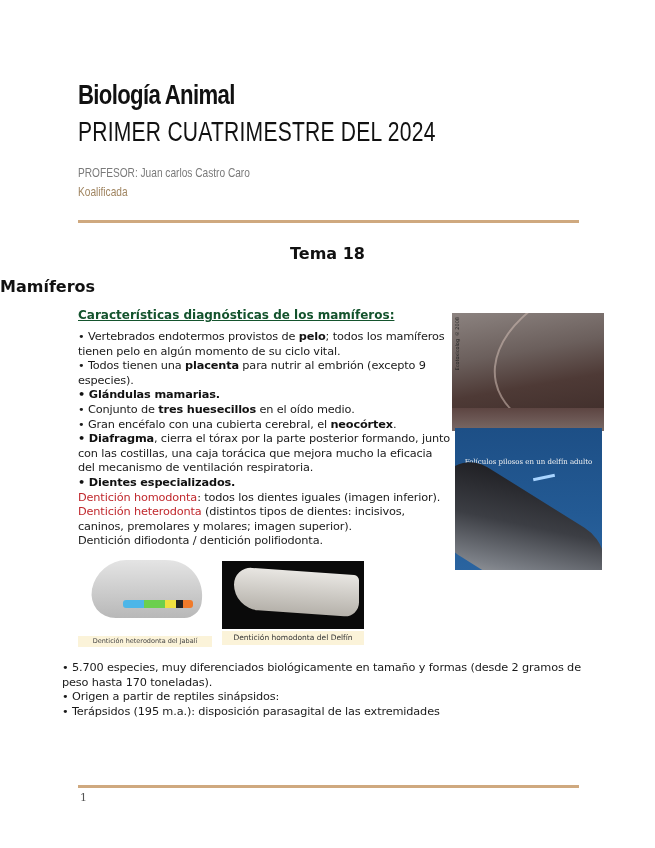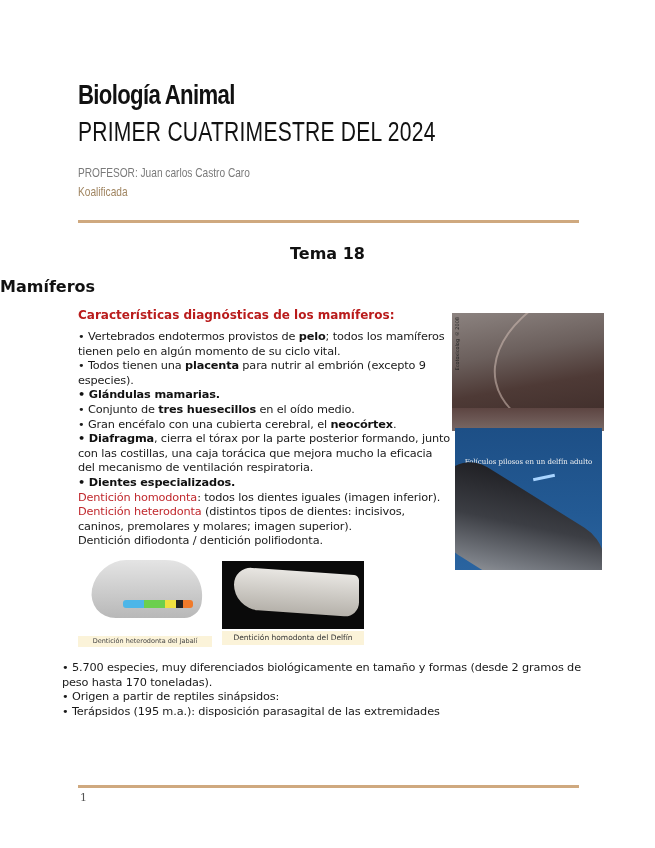--- a/index.html
+++ b/index.html
@@ -10,21 +10,21 @@
   .doc-subtitle { position: absolute; left: 78px; top: 117px; font-family: "Liberation Sans", sans-serif; font-size: 27px; letter-spacing: 0.3px; transform: scaleX(0.78); transform-origin: left top; color: #111; white-space: nowrap; }
   .professor { position: absolute; left: 78px; top: 165px; font-family: "Liberation Sans", sans-serif; font-size: 13px; color: #7a7a7a; transform: scaleX(0.78); transform-origin: left top; white-space: nowrap; }
   .author { position: absolute; left: 78px; top: 184px; font-family: "Liberation Sans", sans-serif; font-size: 13px; color: #a08561; transform: scaleX(0.78); transform-origin: left top; white-space: nowrap; }
   .rule { position: absolute; left: 78px; width: 501px; height: 3px; background: #cfa97f; }
   .rule.top { top: 220px; }
   .rule.bottom { top: 785px; }
 
   .tema { position: absolute; left: 0; width: 655px; text-align: center; top: 244px; font-weight: bold; font-size: 16px; color: #111; }
   .tema-name { position: absolute; left: 0; width: 655px; text-align: left; top: 277px; font-weight: bold; font-size: 16px; color: #111; }
 
-  .section-heading { position: absolute; left: 78px; top: 308px; font-weight: bold; font-size: 12px; color: #b91c1c; white-space: nowrap; }
+  .section-heading { position: absolute; left: 78px; top: 308px; font-weight: bold; font-size: 12px; text-decoration: underline; color: #14532d; white-space: nowrap; }
 
   .body-text { position: absolute; left: 78px; top: 330px; width: 372px; font-size: 11.3px; line-height: 14.6px; color: #1a1a1a; letter-spacing: -0.15px; }
   .body-text p { margin: 0; }
   .red { color: #c0282d; }
   b { font-weight: bold; color: #111; }
 
   .lower-text { position: absolute; left: 62px; top: 661px; width: 520px; font-size: 11.3px; line-height: 14.6px; color: #1a1a1a; letter-spacing: -0.15px; }
   .lower-text p { margin: 0; }
 
   .page-number { position: absolute; left: 80px; top: 791px; font-family: "DejaVu Serif", serif; font-size: 11px; color: #555; }

